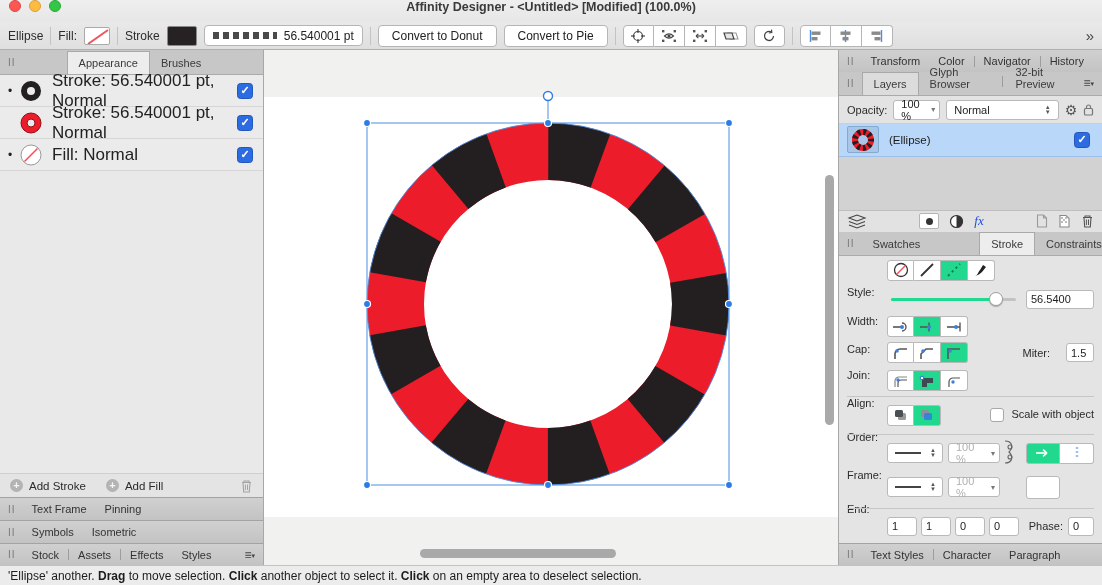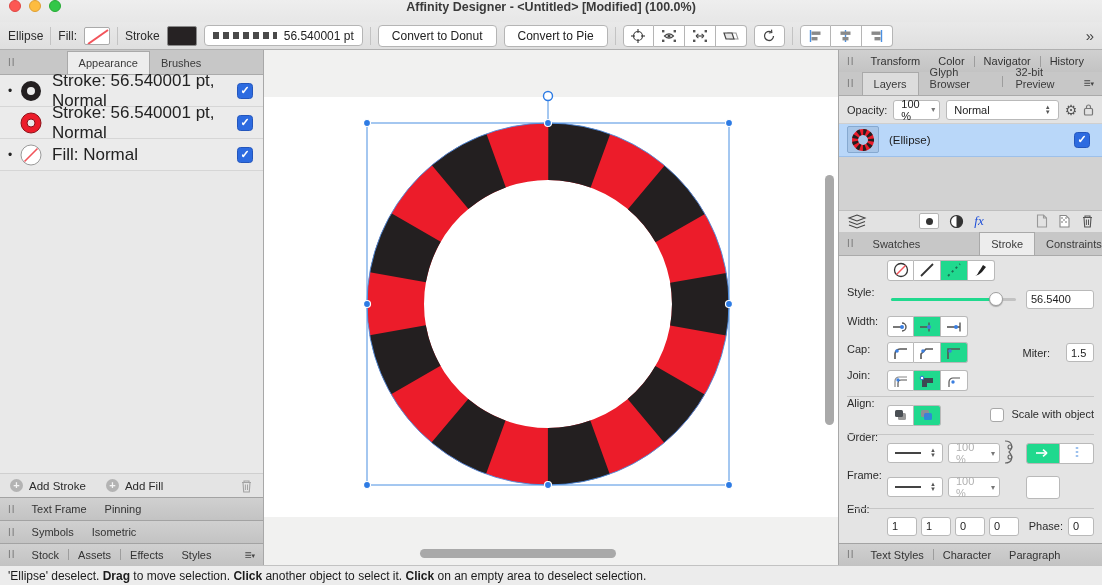--- a/index.html
+++ b/index.html
@@ -582,16 +582,16 @@
         <span class="lbl">Text Styles</span>
           <span class="vsep" style="align-self:center;margin:0;"></span>
         <span class="lbl">Character</span>
         <span class="lbl">Paragraph</span>
       </div>
     </div>
   </div>
 
   <div style="height:20px;background:#ececec;border-top:1px solid #c2c2c2;display:flex;align-items:center;padding:0 8px;font-size:12px;color:#1c1c1c;">
     <span>
-      <span>'Ellipse' deselect. </span><b>Drag</b><span> to move selection. </span><b>Click</b><span> another object to select it. </span><b>Click</b><span> on an empty area to deselect selection.</span>
+      <span>'Ellipse' another. </span><b>Drag</b><span> to move selection. </span><b>Click</b><span> another object to select it. </span><b>Click</b><span> on an empty area to deselect selection.</span>
     </span>
   </div>
 </div>
 
 </body></html>

